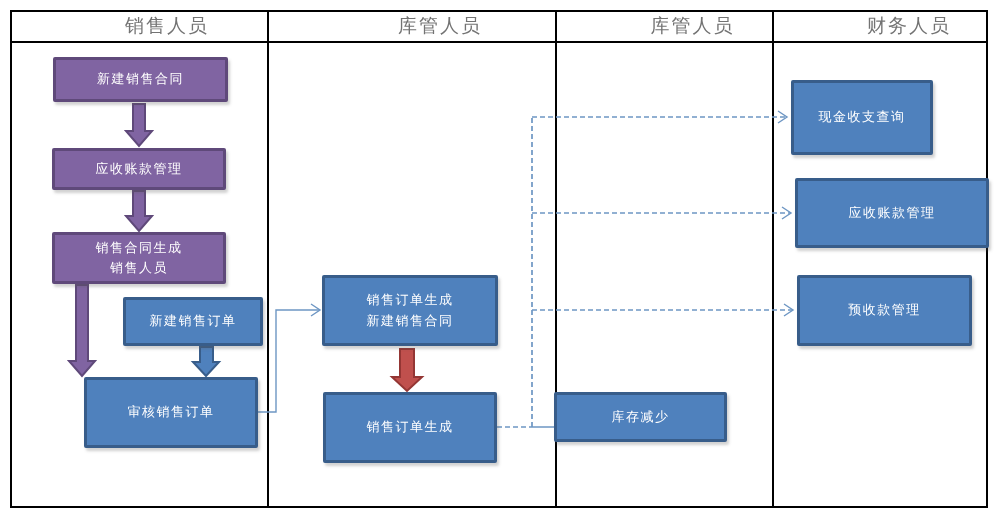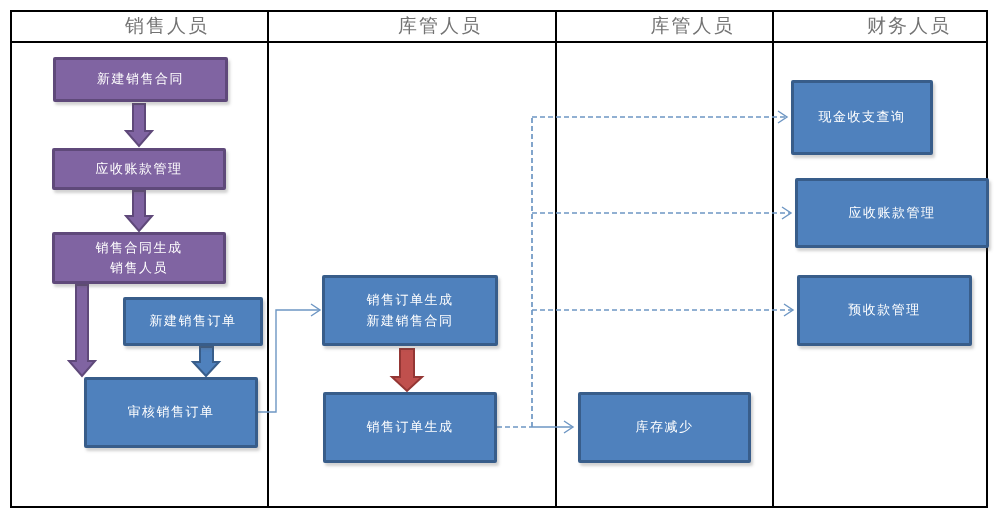--- a/index.html
+++ b/index.html
@@ -32,21 +32,21 @@
   }
   .purple{background:var(--purple-fill,#8064A2);border-color:var(--purple-border,#5F497A);}
   .blue{background:var(--blue-fill,#4F81BD);border-color:var(--blue-border,#385D8A);}
   .b1{left:53px;top:57px;width:175px;height:45px;}
   .b2{left:52px;top:148px;width:174px;height:42px;}
   .b3{left:52px;top:232px;width:174px;height:52px;}
   .b4{left:123px;top:297px;width:140px;height:49px;}
   .b5{left:56px;top:377px;width:174px;height:71px;margin-left:28px;}
   .b6{left:322px;top:275px;width:176px;height:71px;text-align:center;}
   .b7{left:323px;top:392px;width:174px;height:71px;}
-  .b8{left:578px;top:392px;width:173px;height:71px;}
+  .b8{left:554px;top:392px;width:173px;height:50px;}
   .b9{left:791px;top:80px;width:142px;height:75px;}
   .b10{left:795px;top:178px;width:194px;height:70px;}
   .b11{left:797px;top:275px;width:175px;height:71px;}
   svg.overlay{position:absolute;left:0;top:0;width:998px;height:519px;pointer-events:none;}
   .arrow-purple{fill:var(--purple-fill,#8064A2);stroke:var(--purple-border,#5F497A);stroke-width:2;}
   .arrow-blue{fill:var(--blue-fill,#4F81BD);stroke:var(--blue-border,#385D8A);stroke-width:2;}
   .arrow-red{fill:var(--red-fill,#C0504D);stroke:var(--red-border,#943634);stroke-width:2;}
   .conn{stroke:var(--connector,#6D96C3);fill:none;stroke-width:1.4;}
   .conn-dashed{stroke:var(--connector,#6D96C3);fill:none;stroke-width:1.7;stroke-dasharray:5 3;}
   .openhead{stroke:var(--connector,#6D96C3);fill:none;stroke-width:1.4;}

